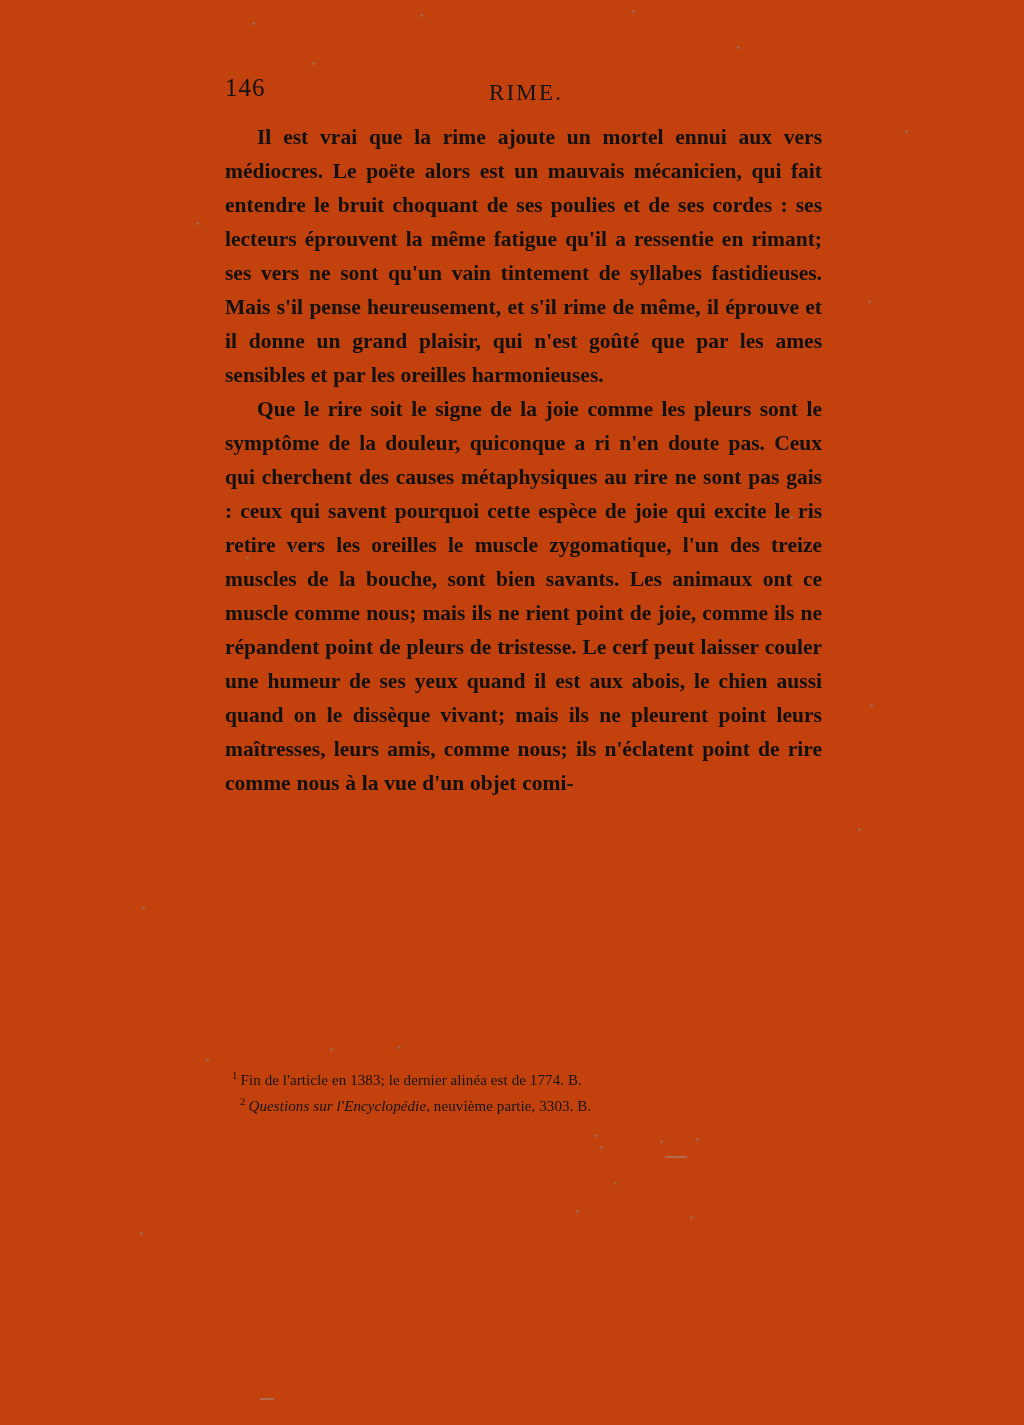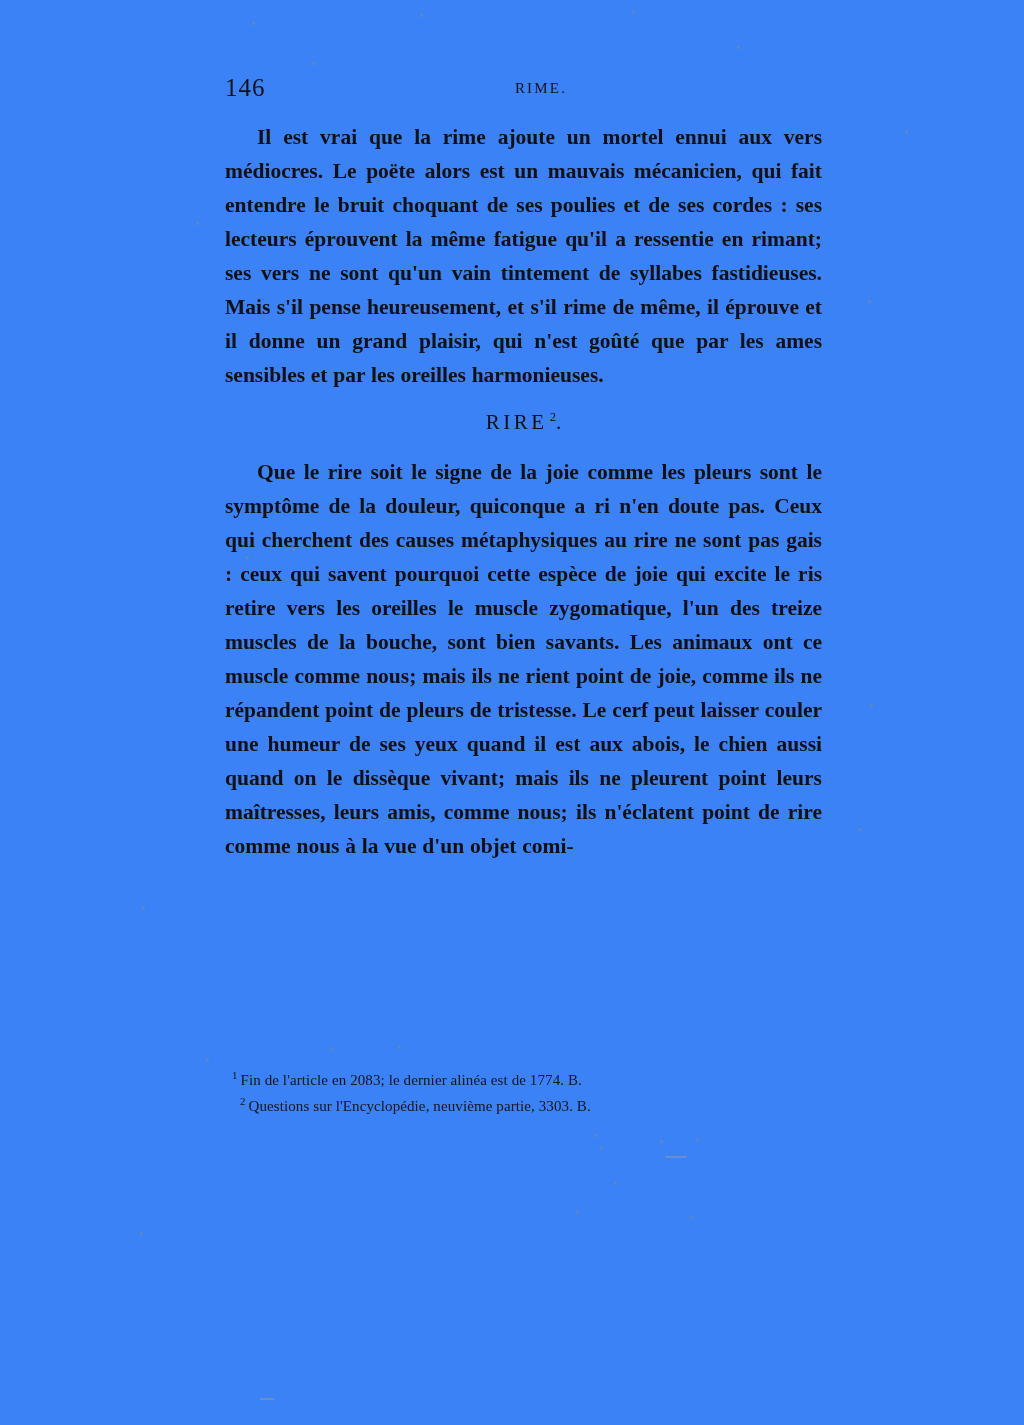--- a/index.html
+++ b/index.html
@@ -5,21 +5,21 @@
   html, body {
     margin: 0;
     padding: 0;
     background: #ffffff;
   }
 
   .page {
     position: relative;
     width: 1024px;
     height: 1425px;
-    background: #3b82f6;
+    background: #c2410c;
     overflow: hidden;
     font-family: "Liberation Serif", serif;
     color: #0d0d0d;
   }
 
   
   .running-head {
     position: absolute;
     top: 74px;
     left: 225px;
@@ -32,25 +32,25 @@
     left: 0;
     top: 0;
     font-size: 25px;
     letter-spacing: 1px;
     font-family: "Liberation Serif", serif;
     color: #121212;
   }
 
   .head-title {
     position: absolute;
-    left: 16px;
+    left: 1px;
     top: 6px;
     width: 600px;
     text-align: center;
-    font-size: 15px;
+    font-size: 23px;
     letter-spacing: 2.2px;
     font-variant: small-caps;
     text-transform: uppercase;
     color: #141414;
   }
 
   
   .textblock {
     position: absolute;
     left: 225px;
@@ -132,20 +132,21 @@
   }
 
   p.footnote sup {
     font-size: 0.72em;
     vertical-align: super;
     line-height: 0;
     padding-right: 3px;
   }
 
   .fn-italic {
+    font-style: italic;
   }
 
   
   .speckle {
     position: absolute;
     background: #8a8a8a;
     border-radius: 50%;
     opacity: 0.55;
     pointer-events: none;
   }
@@ -165,29 +166,28 @@
   <div class="running-head">
     <span class="folio">146</span>
     <span class="head-title">RIME.</span>
   </div>
 
   <div class="textblock">
 
 
     <p class="para indent">Il est vrai que la rime ajoute un mortel ennui aux vers médiocres. Le poëte alors est un mauvais mécanicien, qui fait entendre le bruit choquant de ses poulies et de ses cordes : ses lecteurs éprouvent la même fatigue qu'il a ressentie en rimant; ses vers ne sont qu'un vain tintement de syllabes fastidieuses. Mais s'il pense heureusement, et s'il rime de même, il éprouve et il donne un grand plaisir, qui n'est goûté que par les ames sensibles et par les oreilles harmonieuses.</p>
 
-    <h2 class="section-heading"><span>RIRE</span><sup>2</sup><span class="trailing-dot">.</span></h2>
 
     <p class="para indent">Que le rire soit le signe de la joie comme les pleurs sont le symptôme de la douleur, quiconque a ri n'en doute pas. Ceux qui cherchent des causes métaphysiques au rire ne sont pas gais : ceux qui savent pourquoi cette espèce de joie qui excite le ris retire vers les oreilles le muscle zygomatique, l'un des treize muscles de la bouche, sont bien savants. Les animaux ont ce muscle comme nous; mais ils ne rient point de joie, comme ils ne répandent point de pleurs de tristesse. Le cerf peut laisser couler une humeur de ses yeux quand il est aux abois, le chien aussi quand on le dissèque vivant; mais ils ne pleurent point leurs maîtresses, leurs amis, comme nous; ils n'éclatent point de rire comme nous à la vue d'un objet comi-</p>
 
   </div>
 
   <div class="footnotes">
 
-    <p class="footnote"><sup>1</sup><span>Fin de l'article en 2083; le dernier alinéa est de 1774. B.</span></p>
+    <p class="footnote"><sup>1</sup><span>Fin de l'article en 1383; le dernier alinéa est de 1774. B.</span></p>
 
     <p class="footnote second"><sup>2</sup><span class="fn-italic">Questions sur l'Encyclopédie,</span><span> neuvième partie, 3303. B.</span></p>
 
   </div>
 
   <div class="speckle" style="left:252px;top:22px;width:3px;height:3px;"></div>
   <div class="speckle" style="left:420px;top:14px;width:3px;height:3px;"></div>
   <div class="speckle" style="left:632px;top:10px;width:3px;height:3px;"></div>
   <div class="speckle" style="left:737px;top:46px;width:3px;height:3px;"></div>
   <div class="speckle" style="left:312px;top:62px;width:3px;height:3px;"></div>

